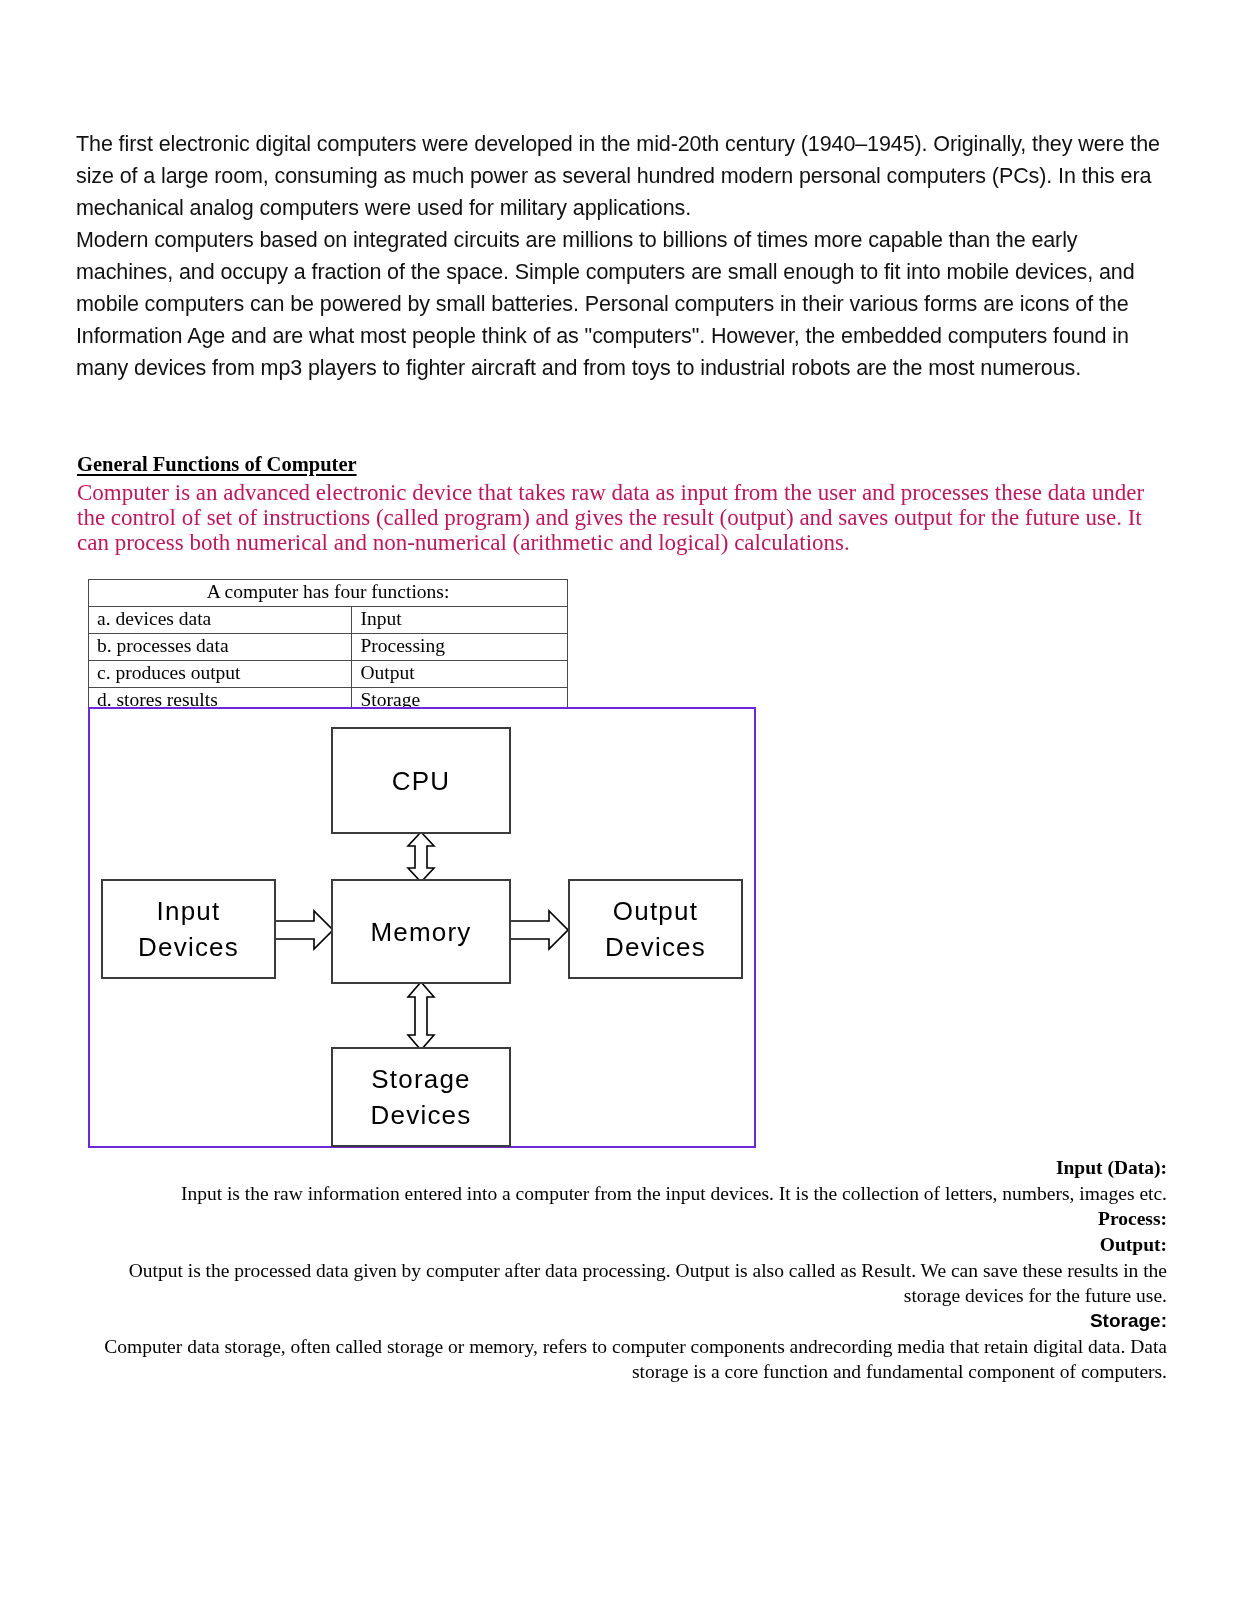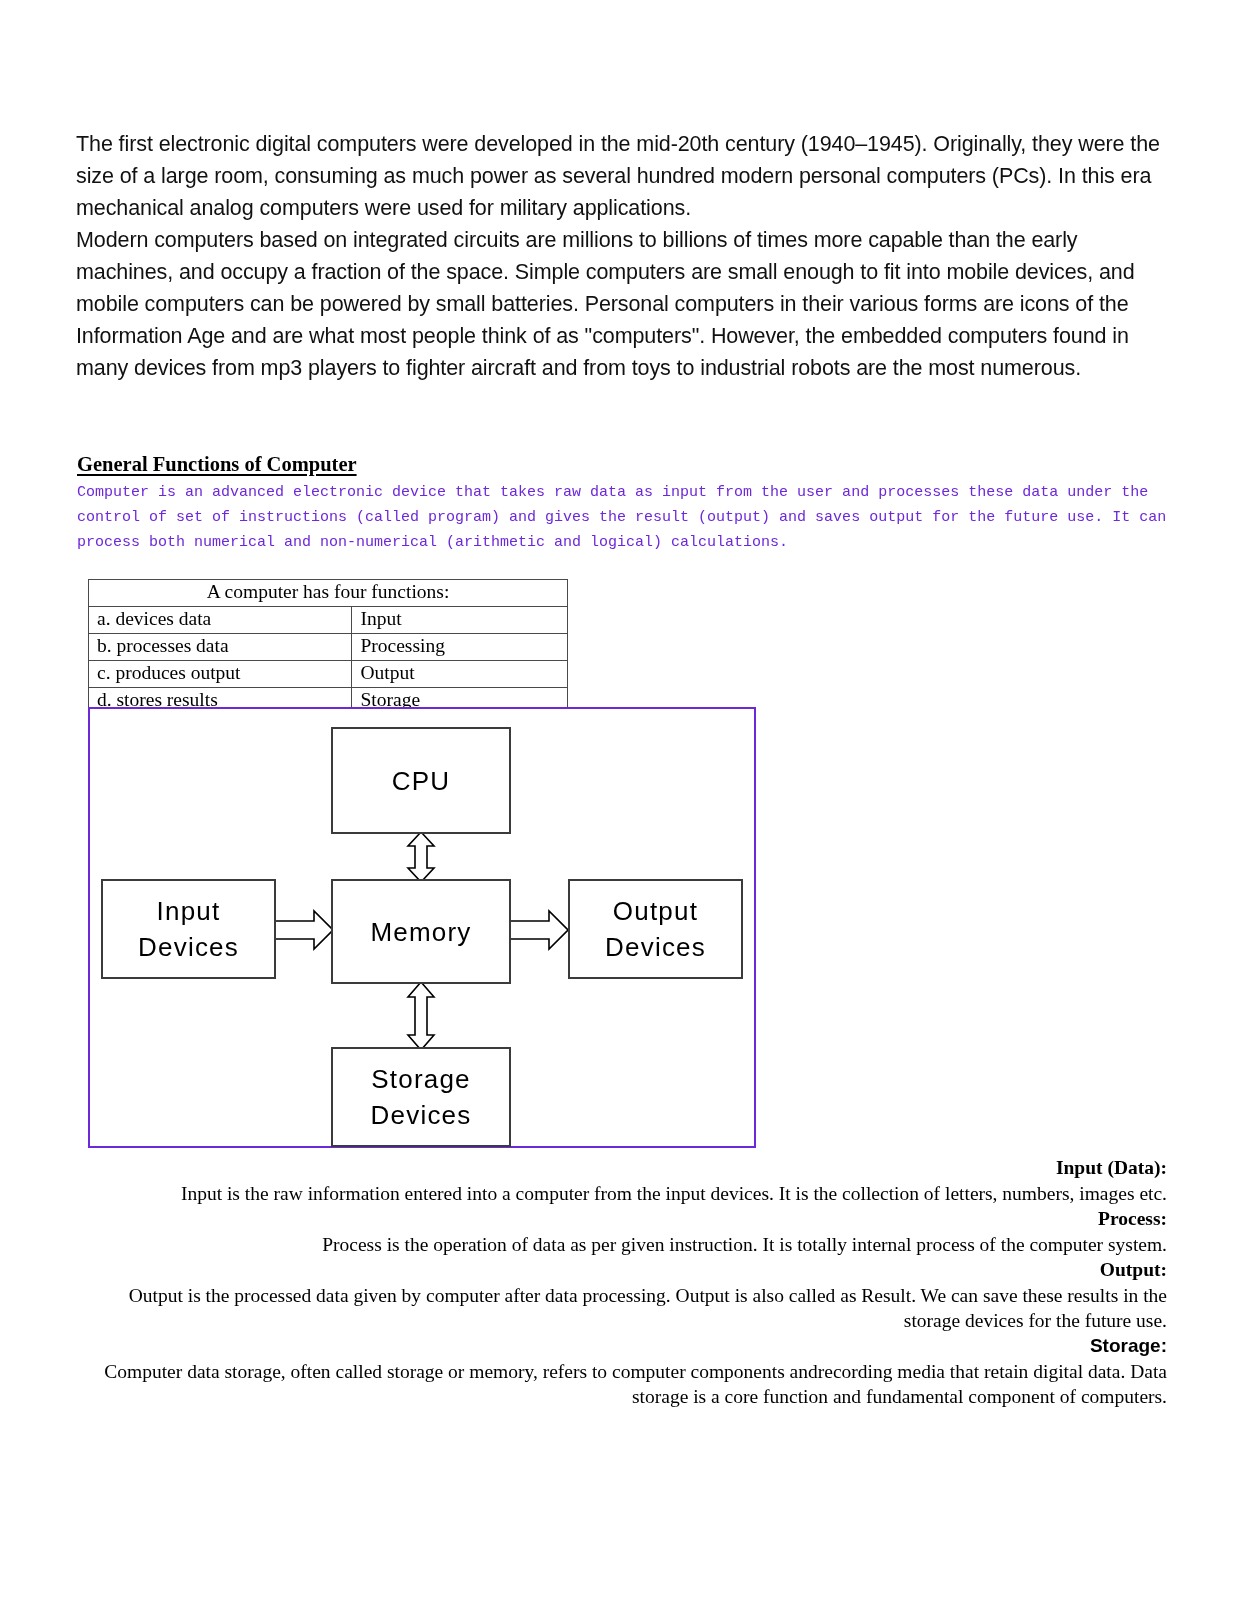--- a/index.html
+++ b/index.html
@@ -51,24 +51,24 @@
     text-decoration: underline;
     text-underline-offset: 3px;
     color: #000;
   }
 
   .general-para {
     position: absolute;
     left: 77px;
     top: 480px;
     width: 1090px;
-    font-family: Liberation Mono, monospace;
-    font-size: 15px;
+    font-family: Liberation Serif, serif;
+    font-size: 23px;
     line-height: 25px;
-    color: #6d28d9;
+    color: #be185d;
   }
 
   
   .func-table {
     position: absolute;
     left: 88px;
     top: 579px;
     width: 480px;
     border-collapse: collapse;
     font-family: "Liberation Serif", serif;
@@ -226,21 +226,20 @@
       <span>Storage</span>
       <span class="l2">Devices</span>
     </div>
   </div>
 
   <div class="defs">
     <div class="def-head">Input (Data):</div>
     <p class="def-body">Input is the raw information entered into a computer from the input devices. It is the collection of letters, numbers, images etc.</p>
 
     <div class="def-head">Process:</div>
-    <p class="def-body">Process is the operation of data as per given instruction. It is totally internal process of the computer system.</p>
 
     <div class="def-head">Output:</div>
     <p class="def-body">Output is the processed data given by computer after data processing. Output is also called as Result. We can save these results in the storage devices for the future use.</p>
 
     <div class="def-head sans">Storage:</div>
     <p class="def-body">Computer data storage, often called storage or memory, refers to computer components andrecording media that retain digital data. Data storage is a core function and fundamental component of computers.</p>
   </div>
 
 </div>
 

